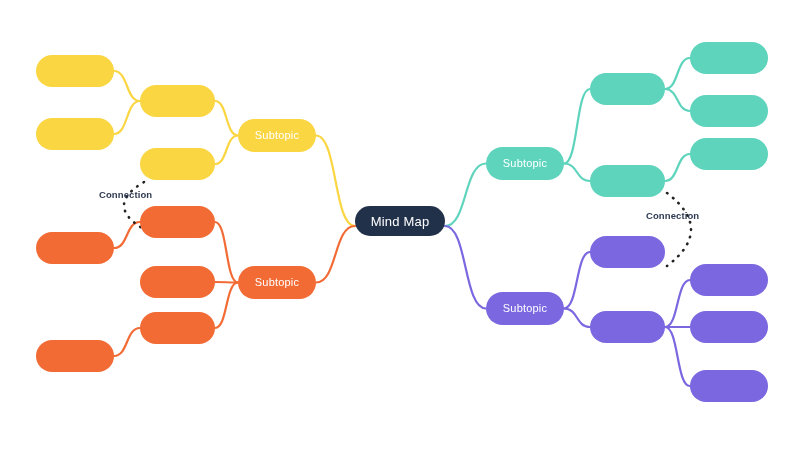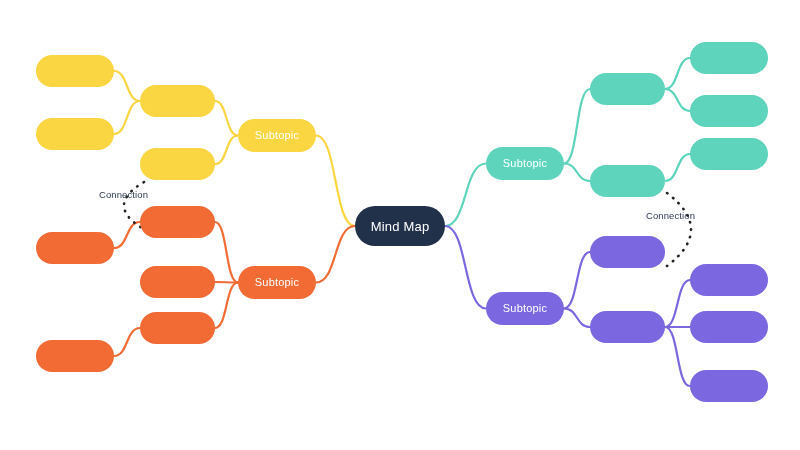--- a/index.html
+++ b/index.html
@@ -37,21 +37,21 @@
     font-size:13px;
     color:#ffffff;
   }
   .node-yellow  { background:#fad643; }
   .node-orange  { background:#f26b35; }
   .node-teal    { background:#5fd4bd; }
   .node-purple  { background:#7b68e0; }
   .conn-label {
     position:absolute;
     font-size:9.5px;
-    font-weight:normal;
+    font-weight:bold;
     color:#2f3b52;
     white-space:nowrap;
     letter-spacing:.1px;
   }
 </style>
 </head>
 <body>
 
 <div id="mindmap-canvas">
 
@@ -76,21 +76,21 @@
       <path d="M 445 226 C 467.55 226, 463.45 308.5, 486 308.5" fill="none" stroke="#7b68e0" stroke-width="2.2" stroke-linecap="round"></path>
       <path d="M 564 308.5 C 578.3 308.5, 575.7 252, 590 252" fill="none" stroke="#7b68e0" stroke-width="2.2" stroke-linecap="round"></path>
       <path d="M 564 308.5 C 578.3 308.5, 575.7 327, 590 327" fill="none" stroke="#7b68e0" stroke-width="2.2" stroke-linecap="round"></path>
       <path d="M 665 327 C 678.75 327, 676.25 280, 690 280" fill="none" stroke="#7b68e0" stroke-width="2.2" stroke-linecap="round"></path>
       <path d="M 665 327 C 678.75 327, 676.25 327, 690 327" fill="none" stroke="#7b68e0" stroke-width="2.2" stroke-linecap="round"></path>
       <path d="M 665 327 C 678.75 327, 676.25 386, 690 386" fill="none" stroke="#7b68e0" stroke-width="2.2" stroke-linecap="round"></path>
       <path d="M 144 182 Q 105 205, 142 228" fill="none" stroke="#222222" stroke-width="2.6" stroke-linecap="round" stroke-dasharray="0.5 7"></path>
       <path d="M 667 193 Q 715 229.5, 667 266" fill="none" stroke="#222222" stroke-width="2.6" stroke-linecap="round" stroke-dasharray="0.5 7"></path>
     </svg>
 
-  <div class="node node-root" id="root-node" style="left: 355px; top: 206px; width: 90px; height: 40px;">
+  <div class="node node-root" id="root-node" style="left: 355px; top: 206px; width: 90px; height: 30px;">
     <span>Mind Map</span>
   </div>
 
   <div id="node-layer">
       <div class="node node-yellow" style="left: 238px; top: 119px; width: 78px; height: 33px;">
         <span>Subtopic</span>
       </div>
       <div class="node node-yellow" style="left: 140px; top: 85px; width: 75px; height: 32px;"></div>
       <div class="node node-yellow" style="left: 140px; top: 148px; width: 75px; height: 32px;"></div>
       <div class="node node-yellow" style="left: 36px; top: 55px; width: 78px; height: 32px;"></div>

